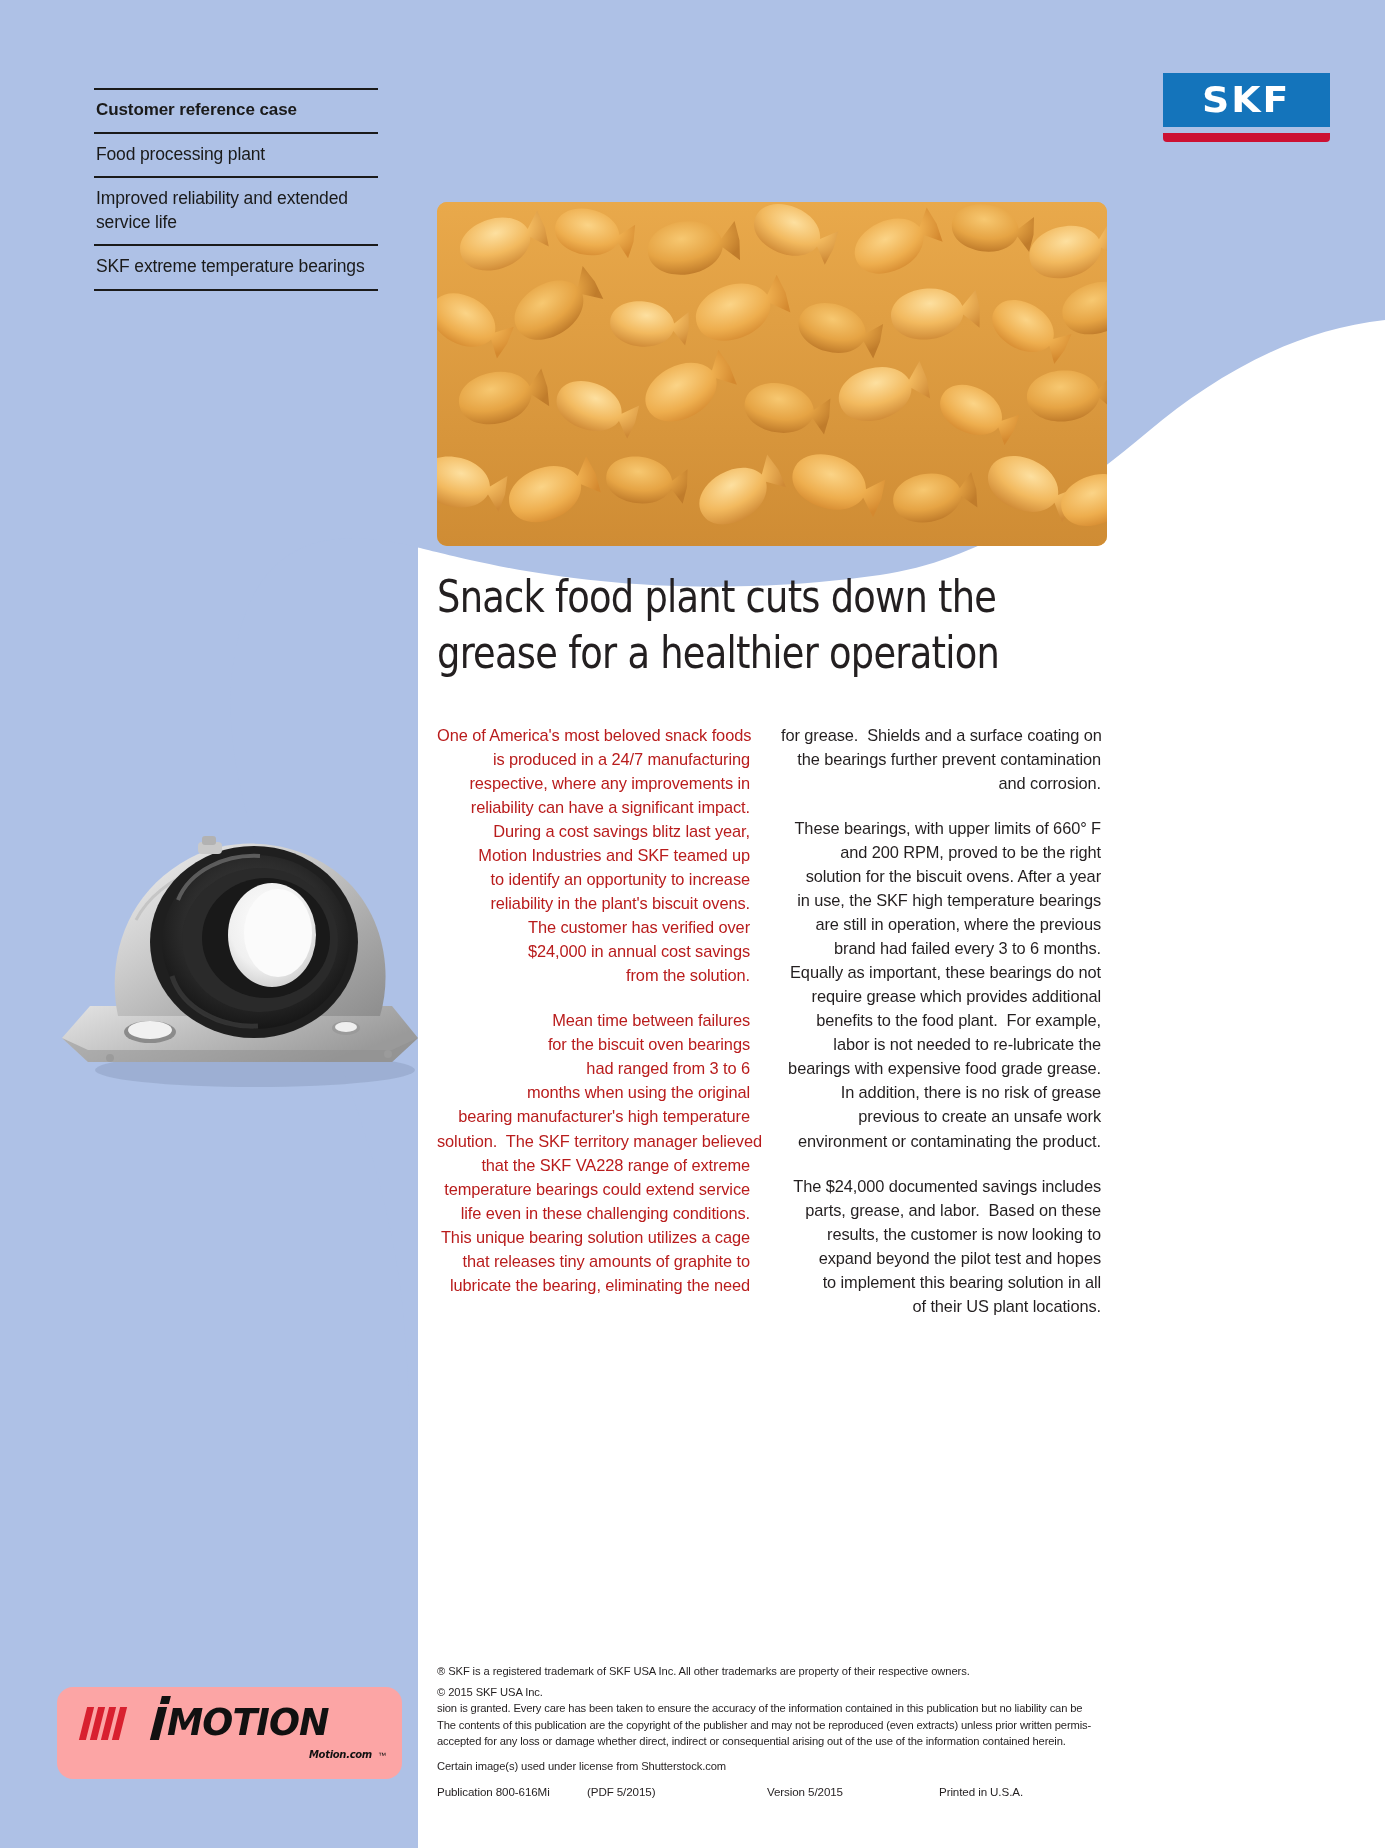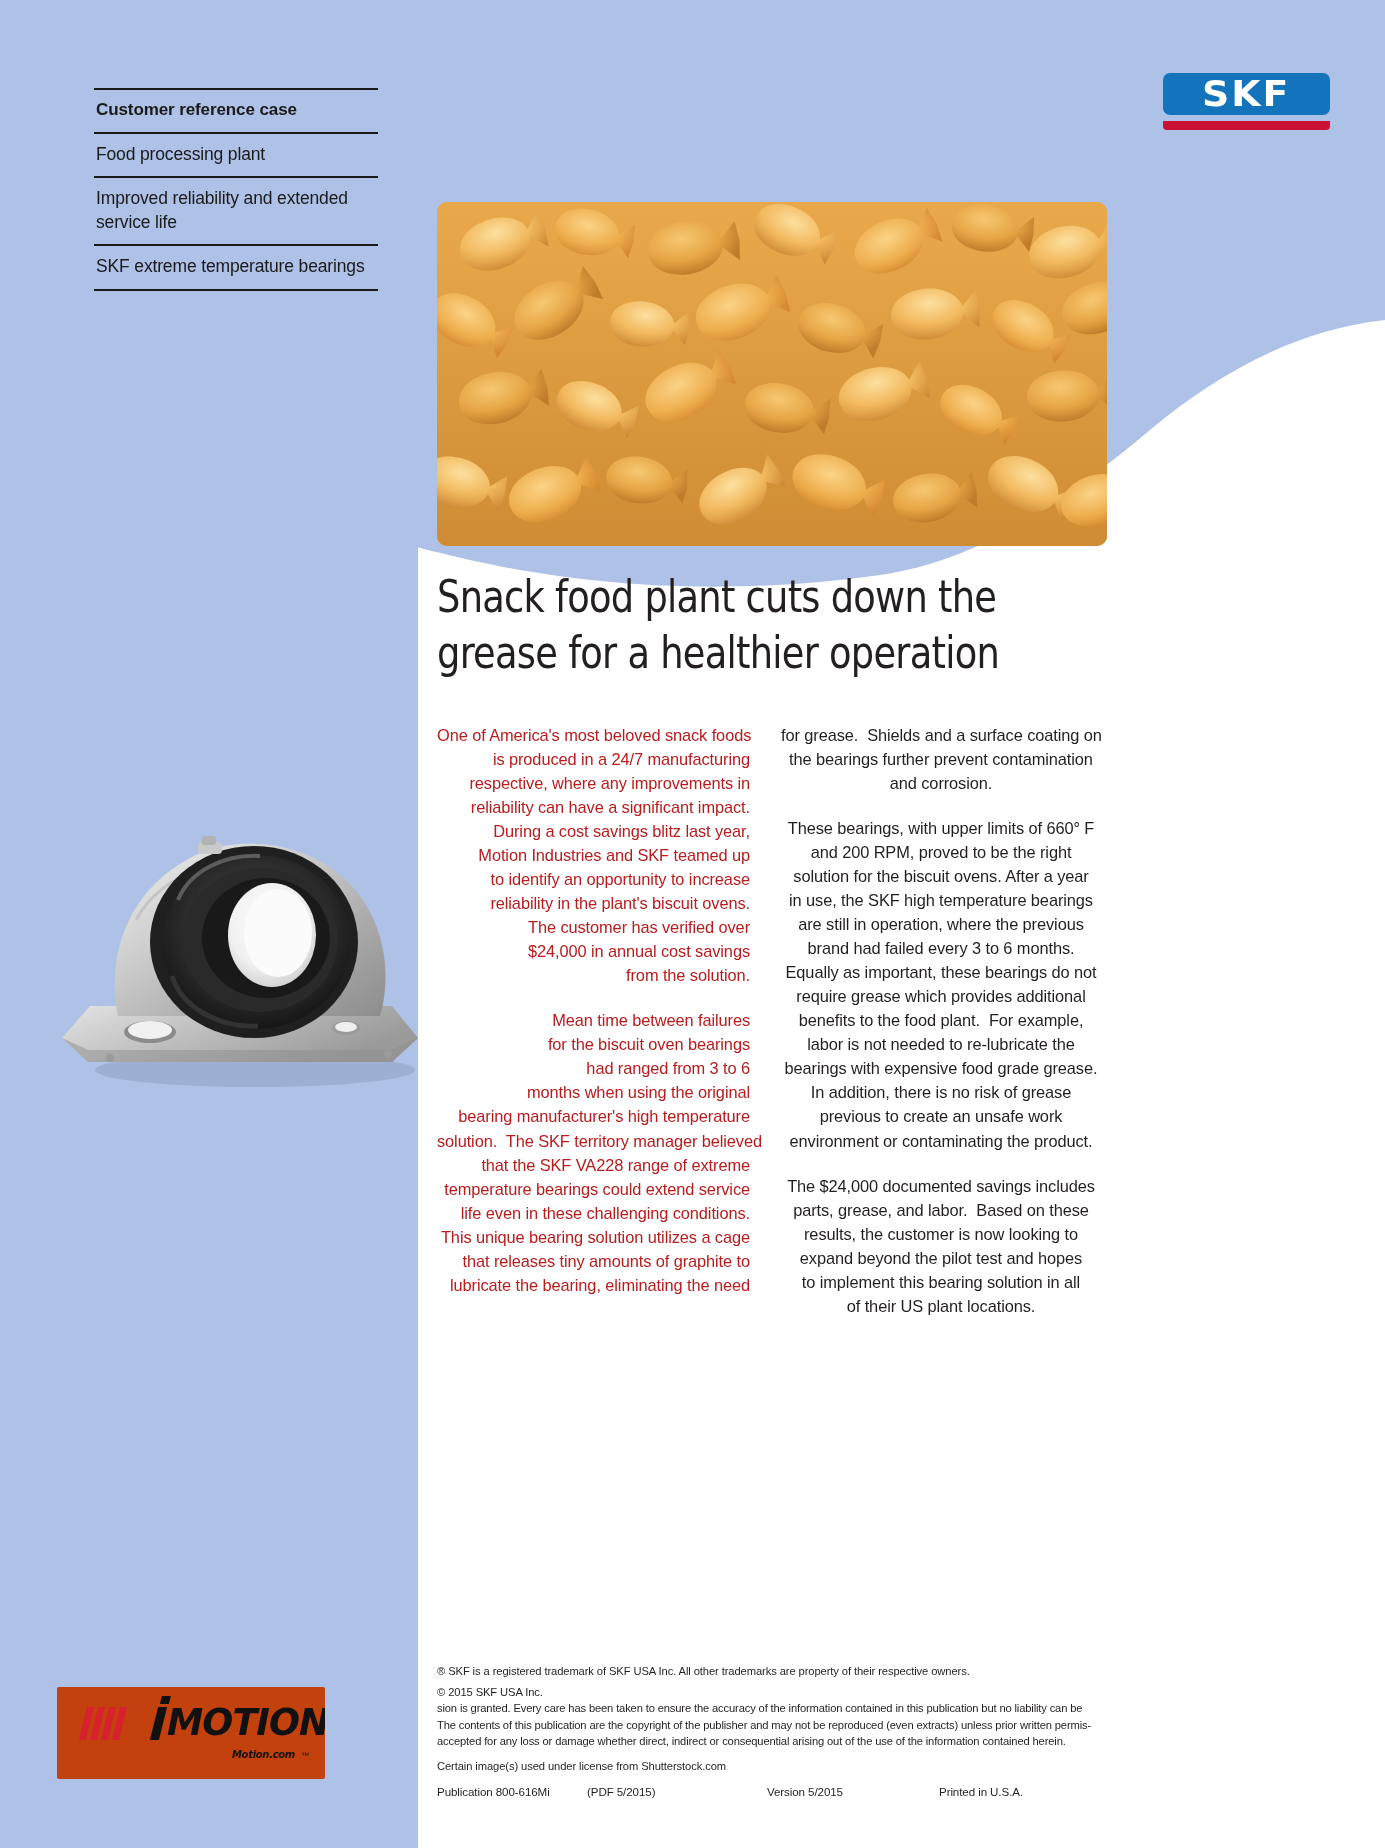--- a/index.html
+++ b/index.html
@@ -53,22 +53,22 @@
   
   #skf-logo {
     position: absolute;
     right: 55px;
     top: 73px;
     width: 167px;
     z-index: 6;
   }
   #skf-box {
     background: #1474bb;
-    border-radius: 7px;
-    height: 42px;
+    border-radius: 0;
+    height: 54px;
     display: flex;
     align-items: center;
     justify-content: center;
   }
   #skf-word {
     color: #ffffff;
     font-family: "DejaVu Sans", sans-serif;
     font-weight: bold;
     font-size: 36px;
     letter-spacing: 2px;
@@ -144,21 +144,21 @@
     z-index: 5;
     font-size: 16.4px;
     line-height: 1.465;
     color: #231f20;
     letter-spacing: -0.1px;
   }
   .para { margin-bottom: 21px; }
   .para:last-child { margin-bottom: 0; }
   .line { display: block; white-space: pre; }
   .ta-r { text-align: right; }
-  .ta-l { text-align: center; }
+  .ta-l { text-align: right; }
 
   
   #footer {
     position: absolute;
     left: 437px;
     top: 1664px;
     width: 670px;
     z-index: 5;
     color: #231f20;
   }
@@ -193,24 +193,24 @@
   #pub-row .c1 { width: 150px; }
   #pub-row .c2 { width: 180px; }
   #pub-row .c3 { width: 172px; }
   #pub-row .c4 { width: 150px; }
 
   
   #motion-logo {
     position: absolute;
     left: 57px;
     top: 1687px;
-    width: 268px;
+    width: 345px;
     height: 92px;
-    background: #c2410c;
-    border-radius: 2px;
+    background: #fca5a5;
+    border-radius: 16px;
     z-index: 6;
     overflow: hidden;
   }
   #motion-inner {
     position: relative;
     width: 100%;
     height: 100%;
   }
   #motion-slashes {
     position: absolute;

